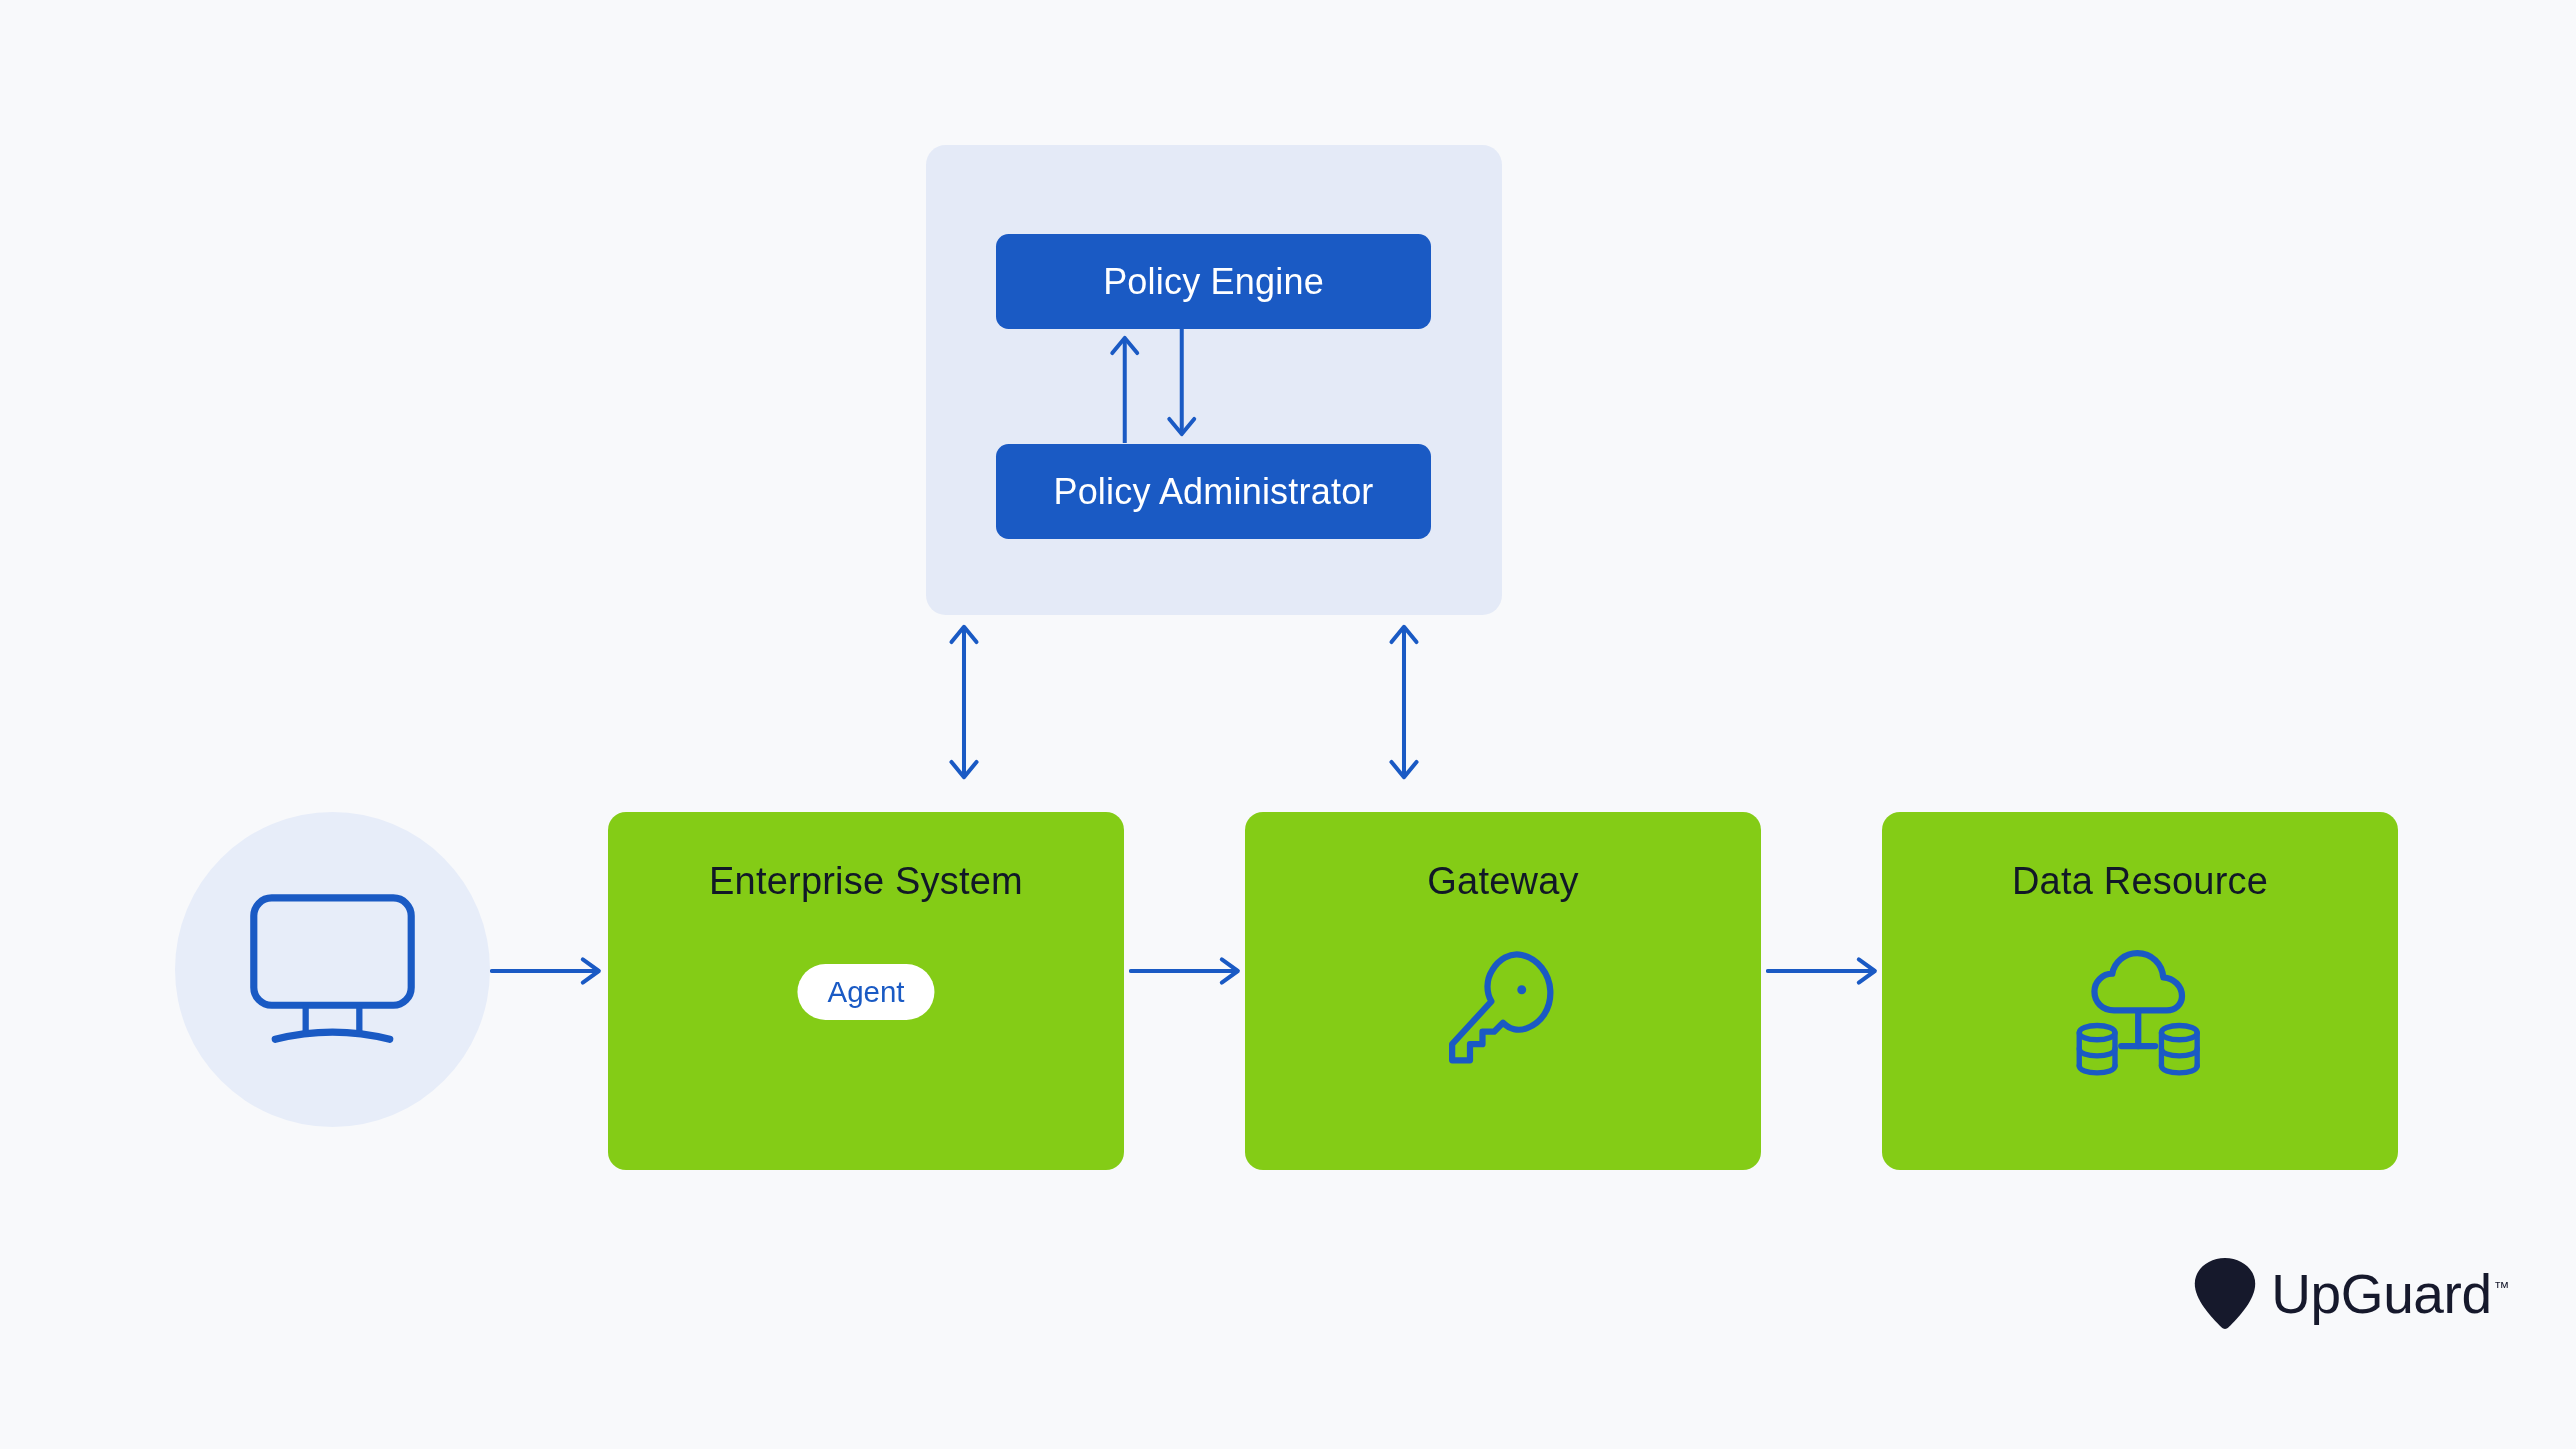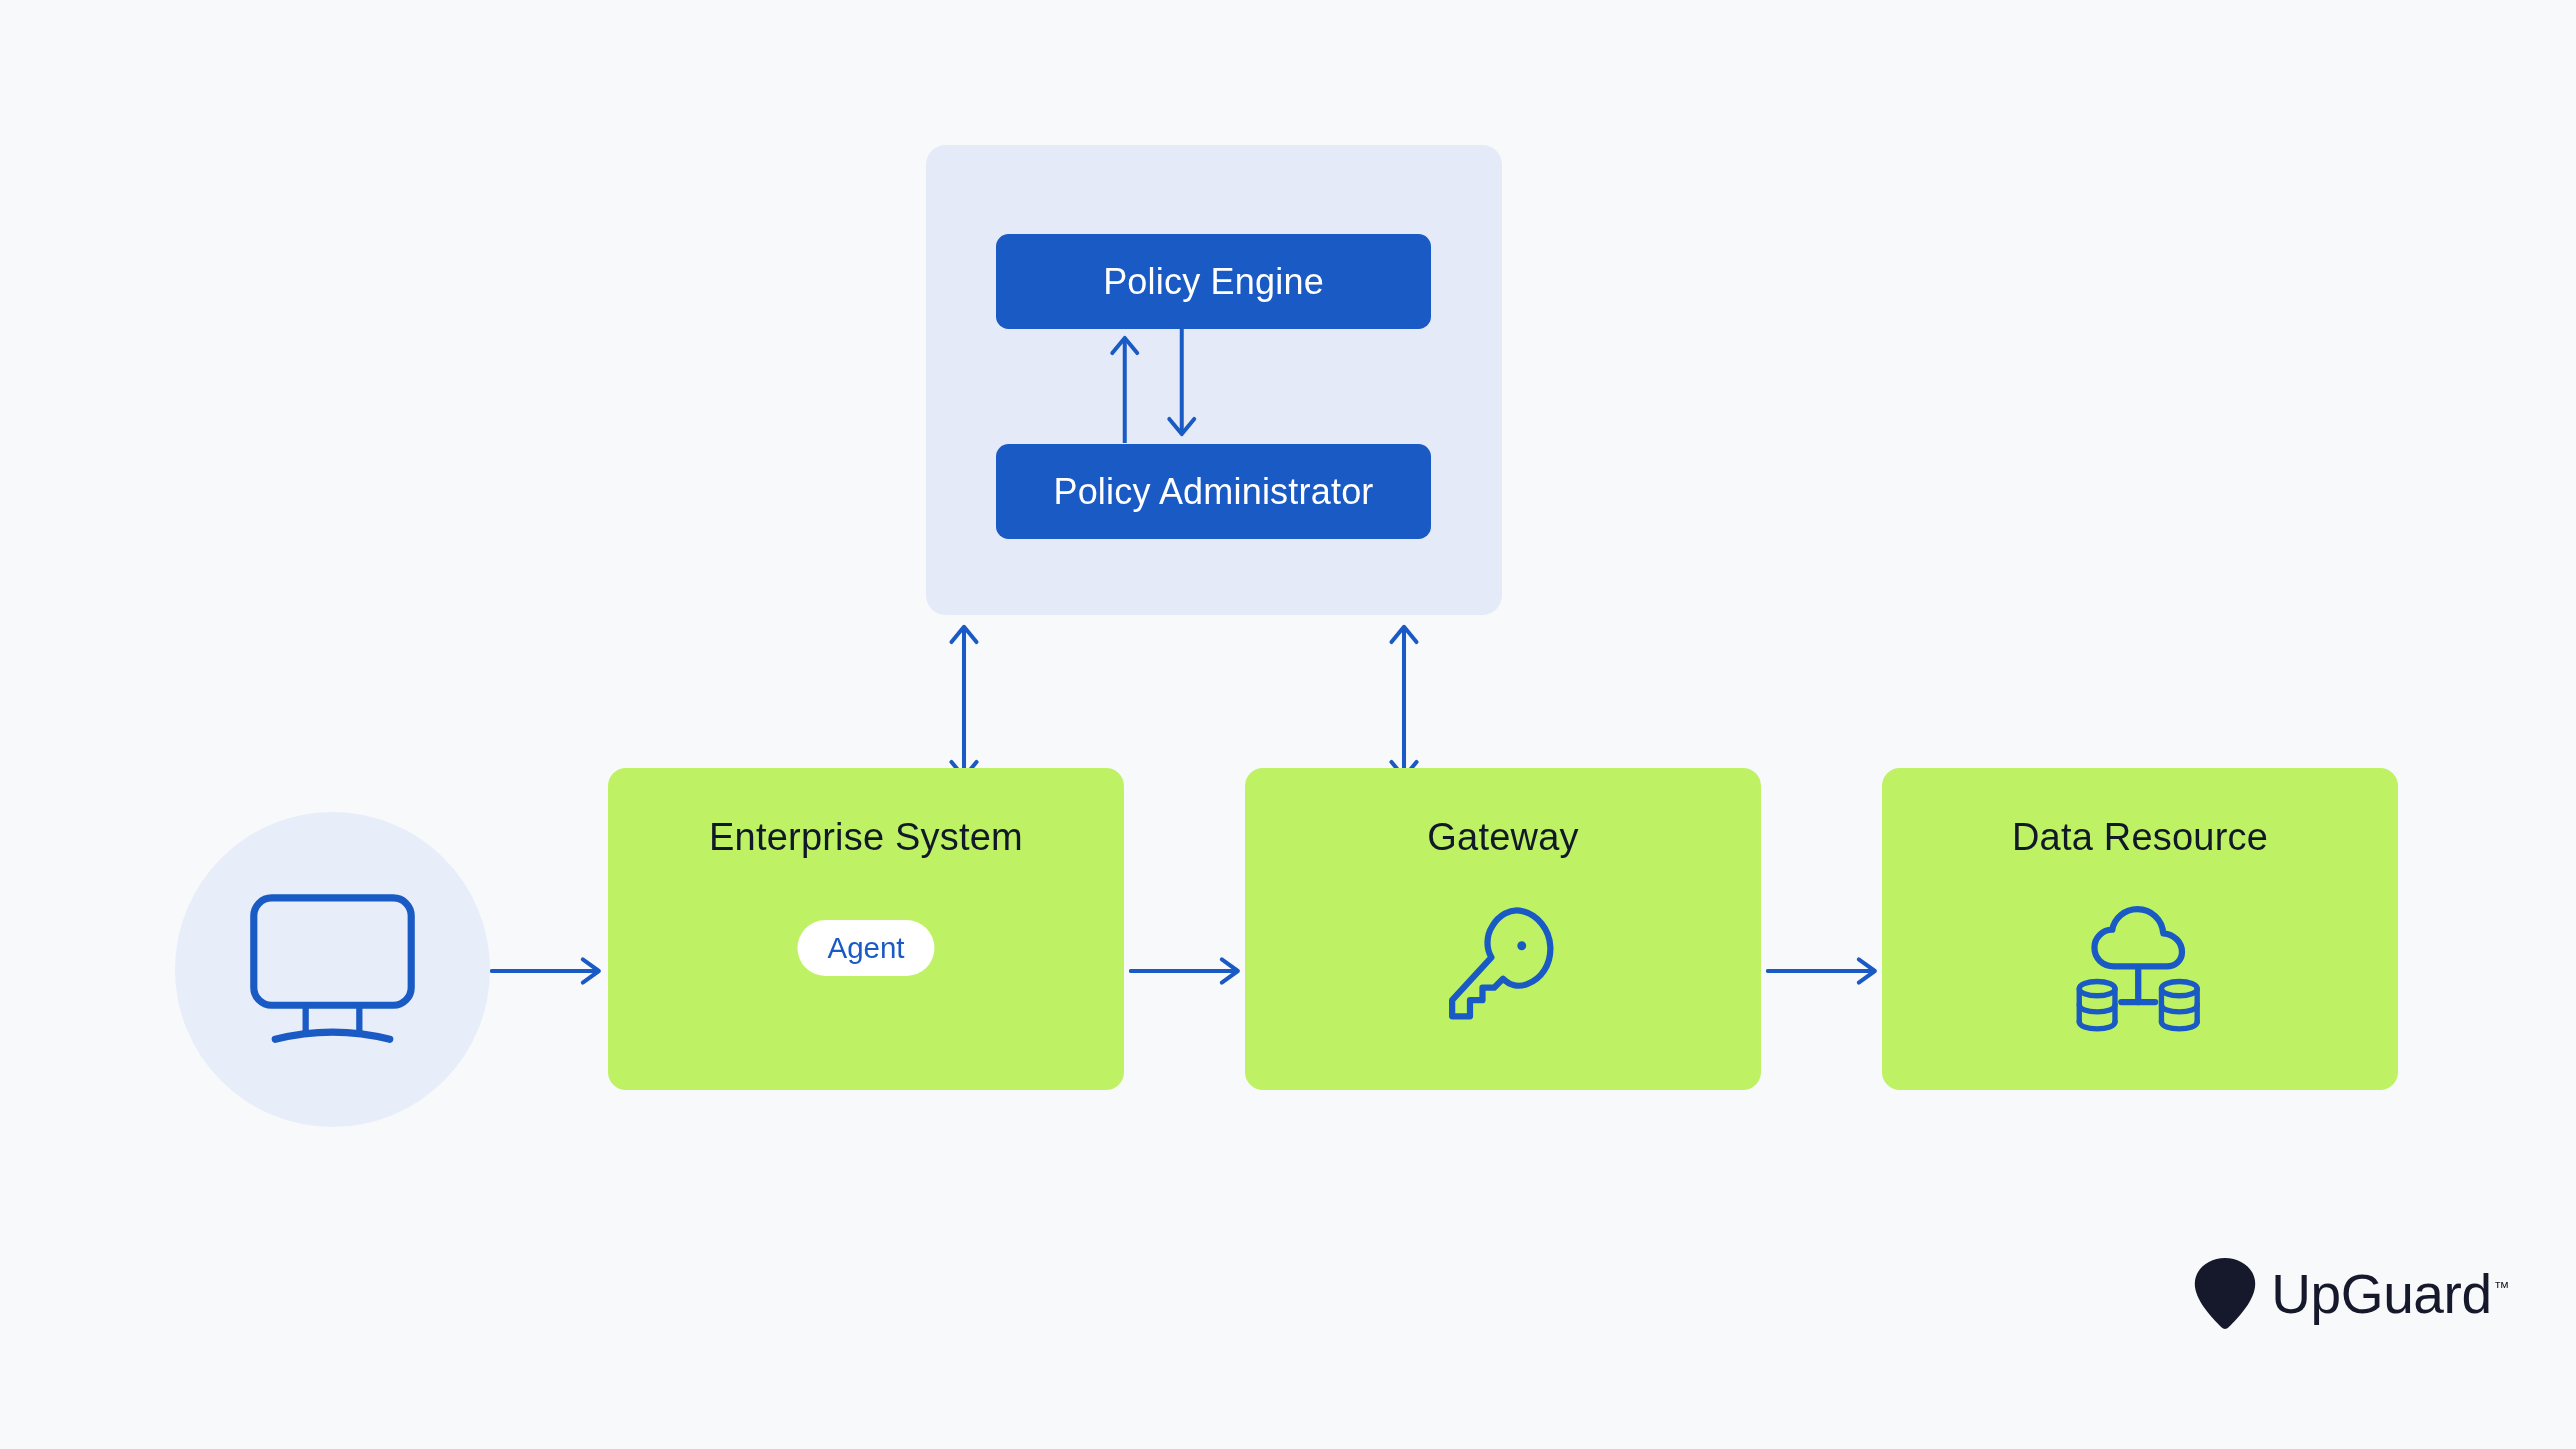--- a/index.html
+++ b/index.html
@@ -79,24 +79,24 @@
     height: 315px;
     background: #E7EDF9;
     border-radius: 50%;
     display: flex;
     align-items: center;
     justify-content: center;
   }
 
   .node-box {
     position: absolute;
-    top: 768px;
+    top: 812px;
     width: 516px;
-    height: 322px;
-    background: #bef264;
+    height: 358px;
+    background: #84cc16;
     border-radius: 18px;
   }
   .node-enterprise { left: 608px; }
   .node-gateway    { left: 1245px; }
   .node-resource   { left: 1882px; }
 
   .node-title {
     position: absolute;
     top: 48px;
     left: 0;

